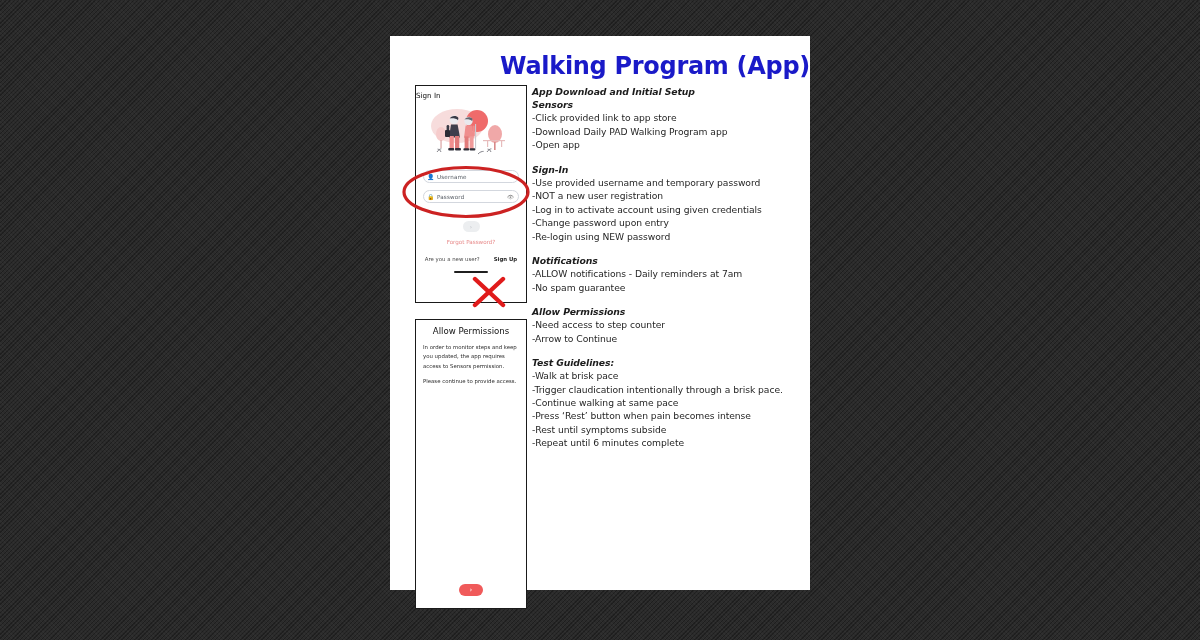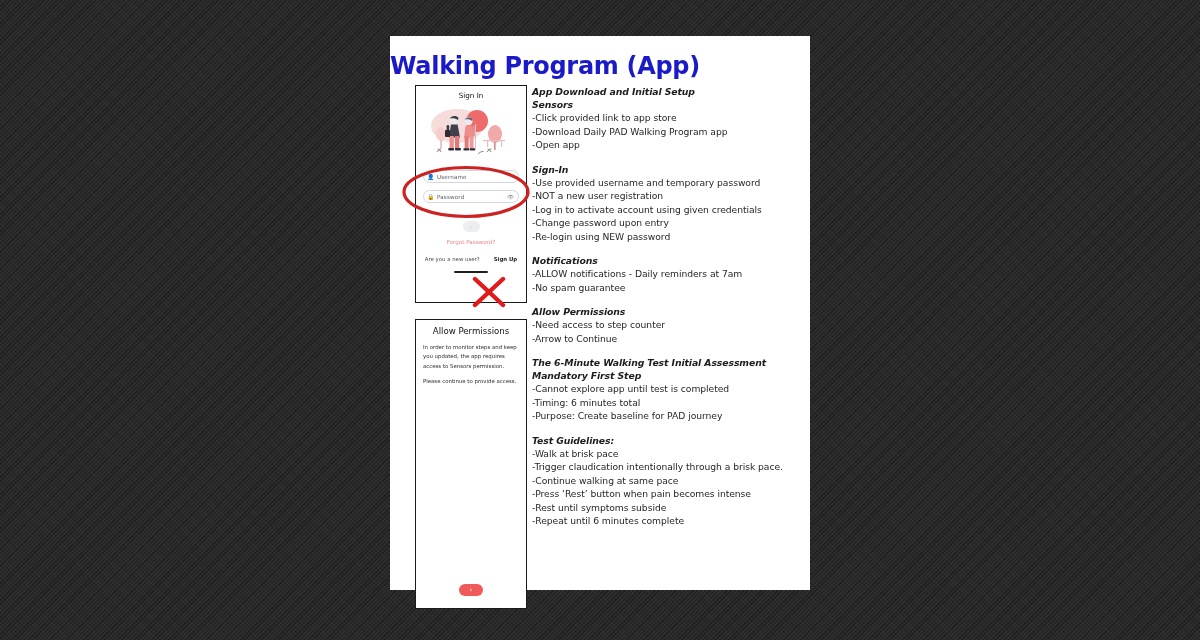--- a/index.html
+++ b/index.html
@@ -25,41 +25,41 @@
     width: 420px;
     height: 554px;
     background: #ffffff;
   }
 
   .doc-title {
     position: absolute;
     left: 0;
     top: 16px;
     width: 420px;
-    text-align: left;
+    text-align: right;
     color: #1a1ac8;
     font-weight: bold;
     font-size: 24px;
     letter-spacing: -0.3px;
     font-family: "DejaVu Sans", "Liberation Sans", sans-serif;
   }
 
   
   .phone {
     position: absolute;
     background: #ffffff;
     border: 1.6px solid #1a1a1a;
     box-sizing: border-box;
     overflow: hidden;
   }
   .phone-signin { left: 25px; top: 49px; width: 112px; height: 218px; }
   .phone-perms  { left: 25px; top: 283px; width: 112px; height: 290px; }
 
   .phone-head {
-    text-align: center;
+    text-align: left;
     font-size: 7.2px;
     color: #111;
     margin-top: 5px;
     font-family: "DejaVu Sans", "Liberation Sans", sans-serif;
   }
   .phone-head-lg {
     text-align: center;
     font-size: 8.6px;
     color: #111;
     margin-top: 6px;
@@ -330,27 +330,20 @@
         <div class="h">Notifications</div>
         <div class="li">-ALLOW notifications - Daily reminders at 7am</div>
         <div class="li">-No spam guarantee</div>
       </div>
       <div class="blk">
         <div class="h">Allow Permissions</div>
         <div class="li">-Need access to step counter</div>
         <div class="li">-Arrow to Continue</div>
       </div>
       <div class="blk">
-        <div class="h">The 6-Minute Walking Test Initial Assessment</div>
-        <div class="h">Mandatory First Step</div>
-        <div class="li">-Cannot explore app until test is completed</div>
-        <div class="li">-Timing: 6 minutes total</div>
-        <div class="li">-Purpose: Create baseline for PAD journey</div>
-      </div>
-      <div class="blk">
         <div class="h">Test Guidelines:</div>
         <div class="li">-Walk at brisk pace</div>
         <div class="li">-Trigger claudication intentionally through a brisk pace.</div>
         <div class="li">-Continue walking at same pace</div>
         <div class="li">-Press ‘Rest’ button when pain becomes intense</div>
         <div class="li">-Rest until symptoms subside</div>
         <div class="li">-Repeat until 6 minutes complete</div>
       </div>
     </div>
 

